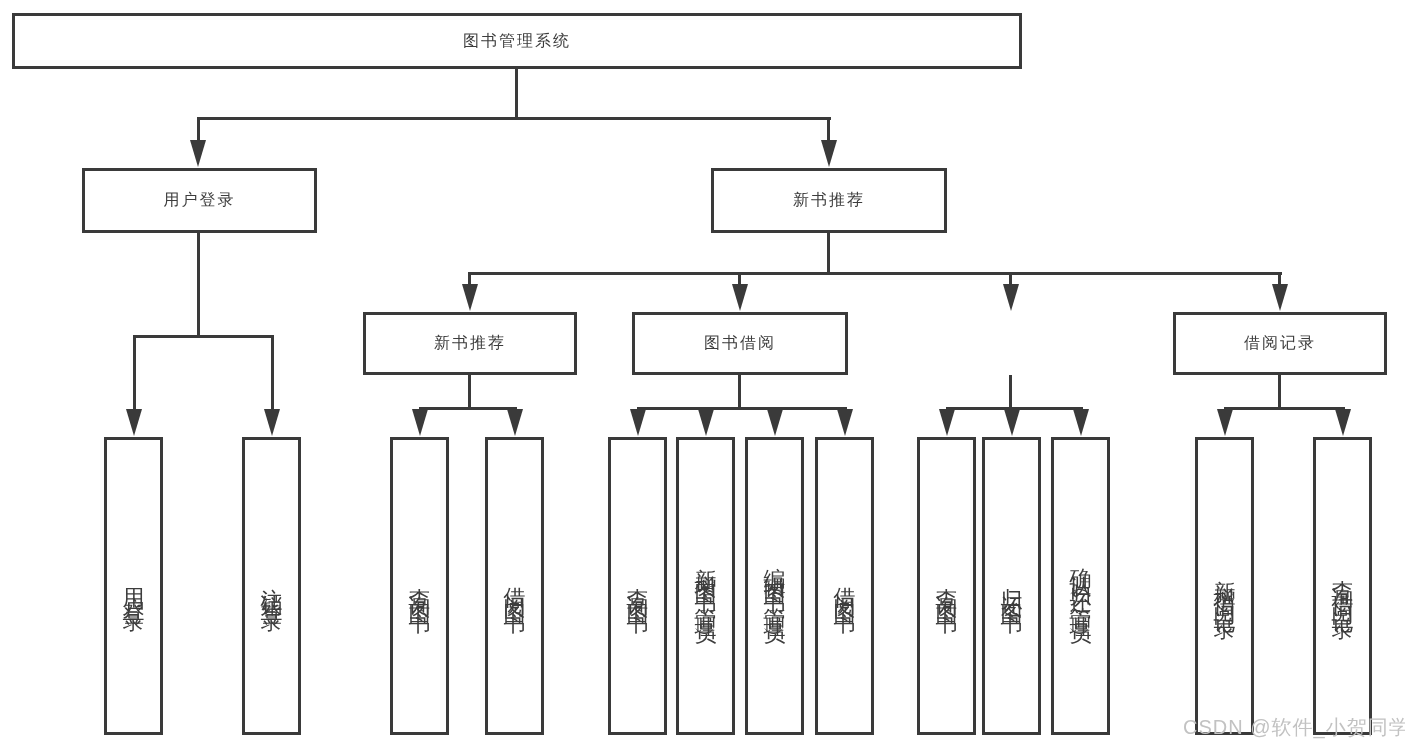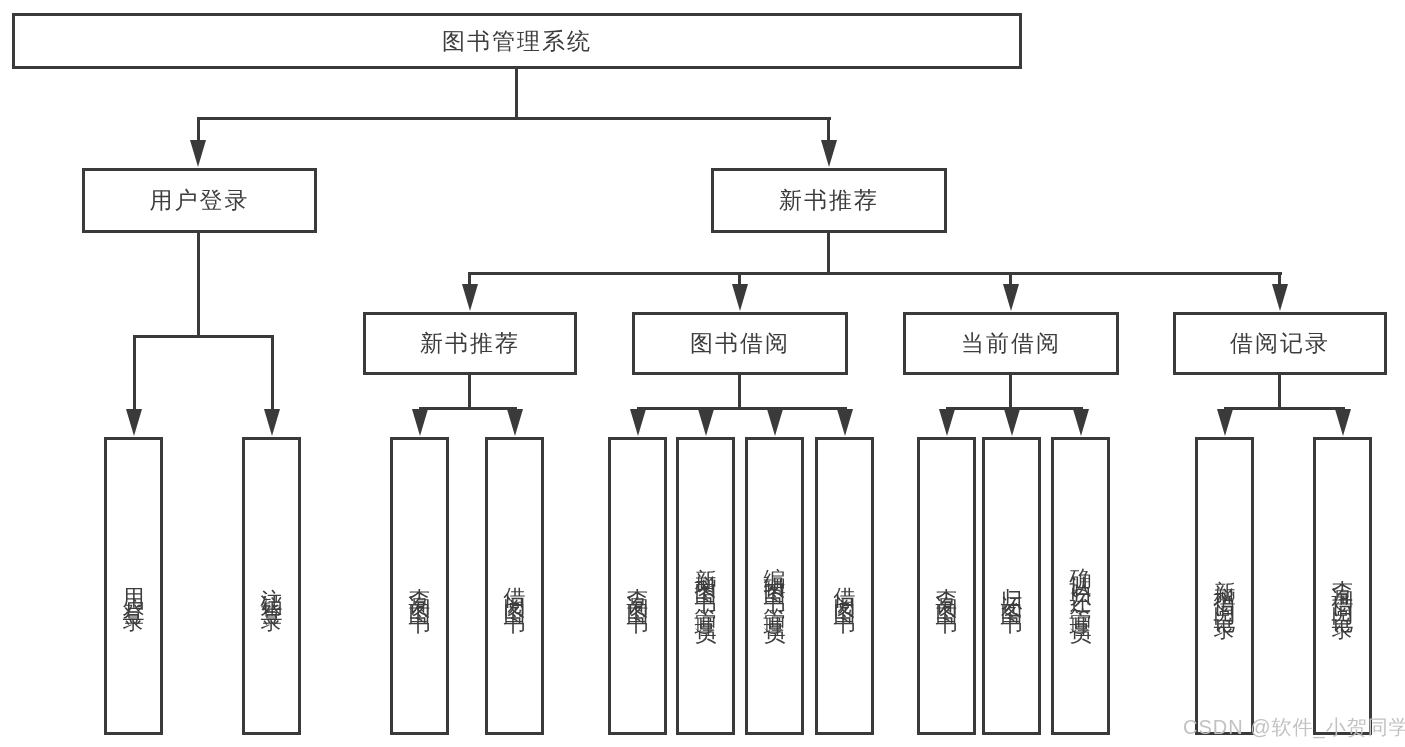--- a/index.html
+++ b/index.html
@@ -20,21 +20,21 @@
   .stage{position:absolute;left:0;top:0;width:1405px;height:747px;}
   .box{
     position:absolute;
     box-sizing:border-box;
     border:3px solid var(--line);
     background:var(--box-background);
     color:var(--text);
     display:flex;
     align-items:center;
     justify-content:center;
-    font-size:23px;
+    font-size:16px;
     letter-spacing:2px;
     white-space:nowrap;
     z-index:2;
   }
   .leaf{
     writing-mode:vertical-rl;
     text-orientation:mixed;
     letter-spacing:8px;
     font-size:22px;
     white-space:normal;
@@ -92,21 +92,20 @@
   <div class="arrow" style="left:462px;top:284px"></div>
   <div class="line" style="left:738px;top:272px;width:3px;height:16px"></div>
   <div class="arrow" style="left:732px;top:284px"></div>
   <div class="line" style="left:1009px;top:272px;width:3px;height:16px"></div>
   <div class="arrow" style="left:1003px;top:284px"></div>
   <div class="line" style="left:1278px;top:272px;width:3px;height:16px"></div>
   <div class="arrow" style="left:1272px;top:284px"></div>
 
   <div class="box" style="left:632px;top:312px;width:216px;height:63px">图书借阅</div>
   <div class="box" style="left:363px;top:312px;width:214px;height:63px">新书推荐</div>
-  <div class="box" style="left:903px;top:312px;width:216px;height:63px">当前借阅</div>
   <div class="box" style="left:1173px;top:312px;width:214px;height:63px">借阅记录</div>
 
   <div class="line" style="left:468px;top:375px;width:3px;height:34px"></div>
   <div class="line" style="left:419px;top:407px;width:98px;height:3px"></div>
   <div class="arrow" style="left:412px;top:409px"></div>
   <div class="arrow" style="left:507px;top:409px"></div>
 
   <div class="line" style="left:738px;top:375px;width:3px;height:34px"></div>
   <div class="line" style="left:637px;top:407px;width:210px;height:3px"></div>
   <div class="arrow" style="left:630px;top:409px"></div>

